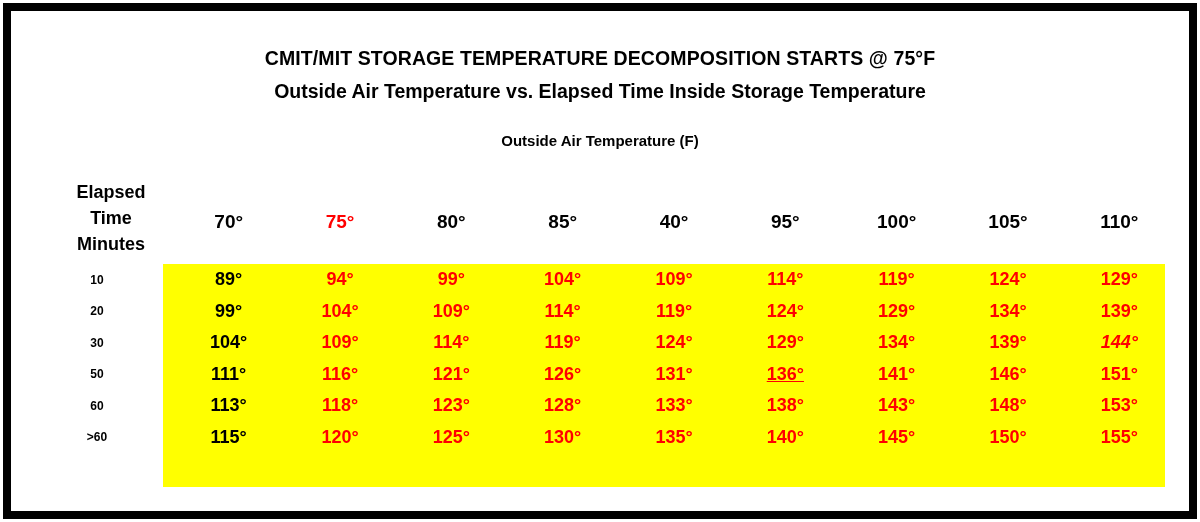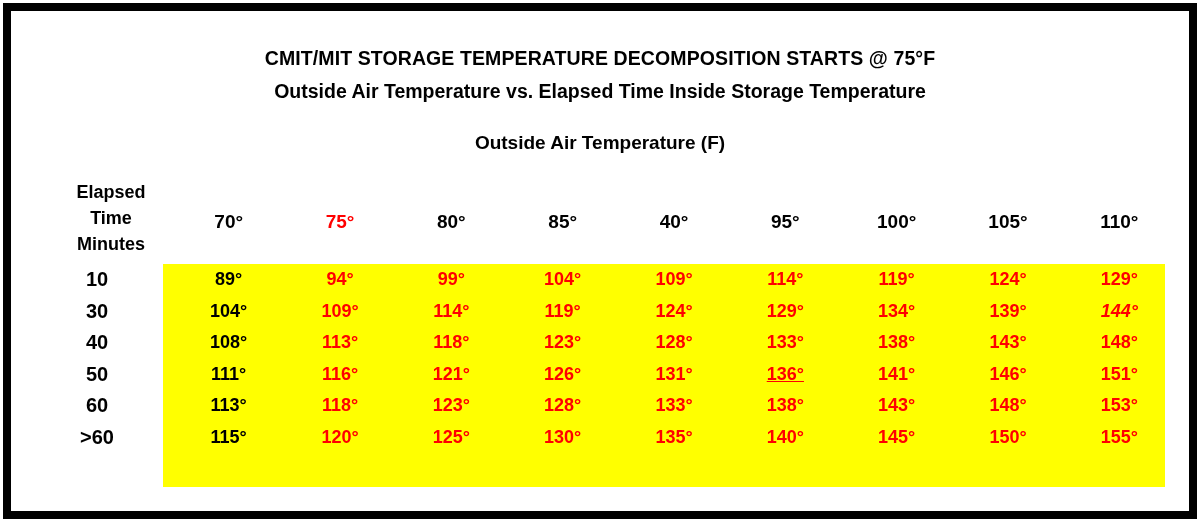--- a/index.html
+++ b/index.html
@@ -66,21 +66,21 @@
     line-height: 26px;
     margin-top: 7px;
     white-space: nowrap;
   }
   .axis-title {
     position: absolute;
     left: 0;
     top: 121px;
     width: 100%;
     text-align: center;
-    font-size: 19px;
+    font-size: 15px;
     font-weight: bold;
     color: #000000;
     white-space: nowrap;
   }
 
   
   #rowhead-title {
     position: absolute;
     left: 52px;
     top: 168px;
@@ -145,21 +145,21 @@
     font-size: 0;
   }
   th.col-head-accent { color: #ff0000; }
 
   
   tr.spacer-row td { height: 21px; }
 
   tr.data-row td { height: 31.5px; }
 
   td.row-label {
-    font-size: 20px;
+    font-size: 12px;
     color: #000000;
     text-align: right;
     padding-right: 14px;
     box-sizing: border-box;
   }
   td.cell {
     font-size: 18px;
     color: #ff0000;
   }
   td.cell.base {
@@ -226,44 +226,44 @@
                 <td class="cell" style="color: rgb(255, 0, 0);">94°</td>
                 <td class="cell" style="color: rgb(255, 0, 0);">99°</td>
                 <td class="cell" style="color: rgb(255, 0, 0);">104°</td>
                 <td class="cell" style="color: rgb(255, 0, 0);">109°</td>
                 <td class="cell" style="color: rgb(255, 0, 0);">114°</td>
                 <td class="cell" style="color: rgb(255, 0, 0);">119°</td>
                 <td class="cell" style="color: rgb(255, 0, 0);">124°</td>
                 <td class="cell" style="color: rgb(255, 0, 0);">129°</td>
               </tr>
               <tr class="data-row">
+                <td class="row-label" style="color: rgb(0, 0, 0);">20</td>
+                <td class="cell base" style="color: rgb(0, 0, 0);">99°</td>
+                <td class="cell" style="color: rgb(255, 0, 0);">104°</td>
+                <td class="cell" style="color: rgb(255, 0, 0);">109°</td>
+                <td class="cell" style="color: rgb(255, 0, 0);">114°</td>
+                <td class="cell" style="color: rgb(255, 0, 0);">119°</td>
+                <td class="cell" style="color: rgb(255, 0, 0);">124°</td>
+                <td class="cell" style="color: rgb(255, 0, 0);">129°</td>
+                <td class="cell" style="color: rgb(255, 0, 0);">134°</td>
+                <td class="cell" style="color: rgb(255, 0, 0);">139°</td>
+              </tr>
+              <tr class="data-row">
                 <td class="row-label" style="color: rgb(0, 0, 0);">30</td>
                 <td class="cell base" style="color: rgb(0, 0, 0);">104°</td>
                 <td class="cell" style="color: rgb(255, 0, 0);">109°</td>
                 <td class="cell" style="color: rgb(255, 0, 0);">114°</td>
                 <td class="cell" style="color: rgb(255, 0, 0);">119°</td>
                 <td class="cell" style="color: rgb(255, 0, 0);">124°</td>
                 <td class="cell" style="color: rgb(255, 0, 0);">129°</td>
                 <td class="cell" style="color: rgb(255, 0, 0);">134°</td>
                 <td class="cell" style="color: rgb(255, 0, 0);">139°</td>
                 <td class="cell" style="color: rgb(255, 0, 0); font-style: italic;">144°</td>
               </tr>
               <tr class="data-row">
-                <td class="row-label" style="color: rgb(0, 0, 0);">40</td>
-                <td class="cell base" style="color: rgb(0, 0, 0);">108°</td>
-                <td class="cell" style="color: rgb(255, 0, 0);">113°</td>
-                <td class="cell" style="color: rgb(255, 0, 0);">118°</td>
-                <td class="cell" style="color: rgb(255, 0, 0);">123°</td>
-                <td class="cell" style="color: rgb(255, 0, 0);">128°</td>
-                <td class="cell" style="color: rgb(255, 0, 0);">133°</td>
-                <td class="cell" style="color: rgb(255, 0, 0);">138°</td>
-                <td class="cell" style="color: rgb(255, 0, 0);">143°</td>
-                <td class="cell" style="color: rgb(255, 0, 0);">148°</td>
-              </tr>
-              <tr class="data-row">
                 <td class="row-label" style="color: rgb(0, 0, 0);">50</td>
                 <td class="cell base" style="color: rgb(0, 0, 0);">111°</td>
                 <td class="cell" style="color: rgb(255, 0, 0);">116°</td>
                 <td class="cell" style="color: rgb(255, 0, 0);">121°</td>
                 <td class="cell" style="color: rgb(255, 0, 0);">126°</td>
                 <td class="cell" style="color: rgb(255, 0, 0);">131°</td>
                 <td class="cell" style="color: rgb(255, 0, 0); text-decoration: underline;">136°</td>
                 <td class="cell" style="color: rgb(255, 0, 0);">141°</td>
                 <td class="cell" style="color: rgb(255, 0, 0);">146°</td>
                 <td class="cell" style="color: rgb(255, 0, 0);">151°</td>

